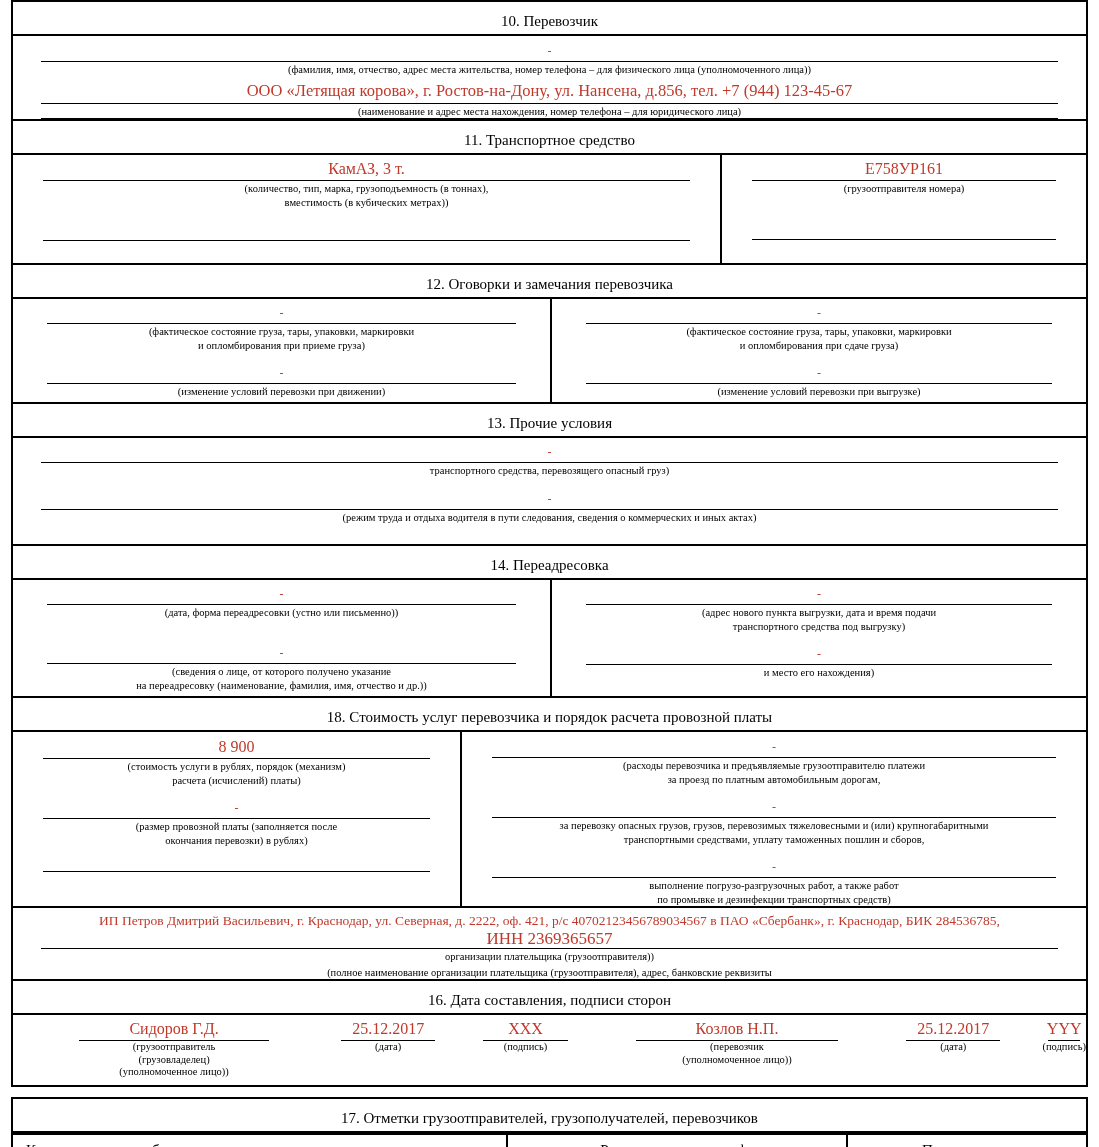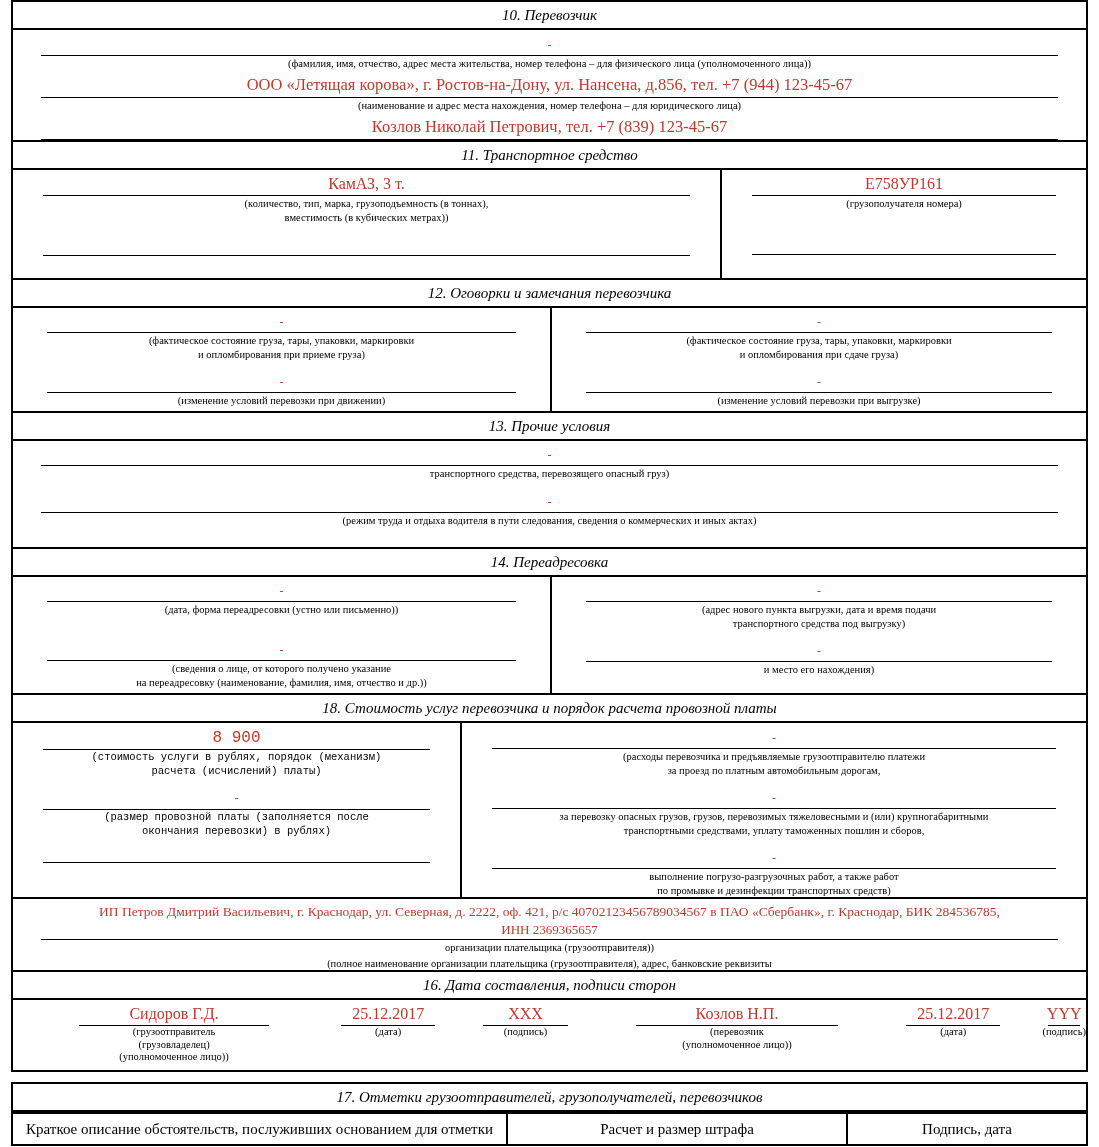--- a/index.html
+++ b/index.html
@@ -29,25 +29,24 @@
     border-right: 2px solid #000;
     box-sizing: border-box;
   }
   .block.topline { border-top: 2px solid #000; }
   .block.botline { border-bottom: 2px solid #000; }
 
   .sec-title {
     text-align: center;
     font-size: 15px;
     line-height: 22px;
-    padding: 2px 0 2px 0;
+    padding: 8px 0 2px 0;
     border-bottom: 2px solid #000;
     border-top: 2px solid #000;
     white-space: nowrap;
-    font-style: italic;
   }
   .sec-title.notop { border-top: none; }
 
   
   .cols {
     display: flex;
     width: 100%;
     box-sizing: border-box;
   }
   .col {
@@ -133,41 +132,40 @@
       <div class="cap">(фамилия, имя, отчество, адрес места жительства, номер телефона – для физического лица (уполномоченного лица))</div>
     </div>
 
     <div class="fieldwrap">
       <div class="val" style="font-size:16.5px;line-height:24px;height:24px;padding-top:3px;">ООО «Летящая корова», г. Ростов-на-Дону, ул. Нансена, д.856, тел. +7 (944) 123-45-67</div>
       <div class="rule" style="width:calc(100% - 56px);"></div>
       <div class="cap">(наименование и адрес места нахождения, номер телефона – для юридического лица)</div>
     </div>
 
     <div class="fieldwrap">
-      <div class="val" style="font-size:16.5px;line-height:24px;height:24px;padding-top:3px;">Козлов Николай Петрович, тел. +7 (839) 123-45-67</div>
       <div class="rule" style="width:calc(100% - 56px);"></div>
     </div>
   </div>
 
   <div class="block">
     <div class="sec-title">11. Транспортное средство</div>
     <div class="cols" style="border-bottom:2px solid #000;">
       <div class="col divider" style="width:709px;">
         <div class="val" style="padding-top:3px;font-size:16px;line-height:22px;height:22px;">КамАЗ, 3 т.</div>
         <div class="rule" style="width:calc(100% - 60px);"></div>
         <div class="cap">(количество, тип, марка, грузоподъемность (в тоннах),</div>
         <div class="cap">вместимость (в кубических метрах))</div>
         <div style="height:31px;"></div>
         <div class="rule" style="width:calc(100% - 60px);"></div>
         <div style="height:22px;"></div>
       </div>
       <div class="col" style="flex:1;">
         <div class="val" style="padding-top:3px;font-size:16px;line-height:22px;height:22px;">Е758УР161</div>
         <div class="rule" style="width:calc(100% - 60px);"></div>
-        <div class="cap">(грузополучателя номера)</div>
+        <div class="cap">(грузоотправителя номера)</div>
         <div style="height:44px;"></div>
         <div class="rule" style="width:calc(100% - 60px);"></div>
         <div style="height:22px;"></div>
       </div>
     </div>
   </div>
 
   <div class="block">
     <div class="sec-title notop">12. Оговорки и замечания перевозчика</div>
     <div class="cols" style="border-bottom:2px solid #000;">
@@ -225,21 +223,21 @@
         <div class="rule" style="width:calc(100% - 68px);"></div>
         <div class="cap" style="padding-bottom:4px;">и место его нахождения)</div>
       </div>
     </div>
   </div>
 
   <div class="block">
     <div class="sec-title notop">18. Стоимость услуг перевозчика и порядок расчета провозной платы</div>
     <div class="cols">
 
-      <div class="col divider" style="width:449px;font-family:Liberation Mono, monospace;">
+      <div class="col divider" style="width:449px;">
         <div class="val" style="padding-top:4px;font-size:16px;line-height:22px;height:22px;">8 900</div>
         <div class="rule" style="width:calc(100% - 60px);"></div>
         <div class="cap">(стоимость услуги в рублях, порядок (механизм)</div>
         <div class="cap">расчета (исчислений) платы)</div>
         <div class="val dash" style="padding-top:12px;">-</div>
         <div class="rule" style="width:calc(100% - 60px);"></div>
         <div class="cap">(размер провозной платы (заполняется после</div>
         <div class="cap">окончания перевозки) в рублях)</div>
         <div style="height:24px;"></div>
         <div class="rule" style="width:calc(100% - 60px);"></div>
@@ -257,21 +255,21 @@
         <div class="cap">транспортными средствами, уплату таможенных пошлин и сборов,</div>
         <div class="val dash" style="padding-top:12px;">-</div>
         <div class="rule" style="width:calc(100% - 60px);"></div>
         <div class="cap">выполнение погрузо-разгрузочных работ, а также работ</div>
         <div class="cap">по промывке и дезинфекции транспортных средств)</div>
       </div>
     </div>
 
     <div style="border-top:2px solid #000;border-bottom:2px solid #000;">
       <div class="val" style="font-size:13.5px;line-height:19px;height:19px;padding-top:3px;">ИП Петров Дмитрий Васильевич, г. Краснодар, ул. Северная, д. 2222, оф. 421, р/с 40702123456789034567 в ПАО «Сбербанк», г. Краснодар, БИК 284536785,</div>
-      <div class="val" style="font-size:13px;line-height:18px;height:18px;">ИНН 2369365657</div>
+      <div class="val" style="font-size:17px;line-height:18px;height:18px;">ИНН 2369365657</div>
       <div class="rule" style="width:calc(100% - 56px);"></div>
       <div class="cap" style="padding-bottom:2px;">организации плательщика (грузоотправителя))</div>
       <div class="cap">(полное наименование организации плательщика (грузоотправителя), адрес, банковские реквизиты</div>
     </div>
   </div>
 
   <div class="block botline">
     <div class="sec-title notop" style="border-top:none;">16. Дата составления, подписи сторон</div>
     <div class="sig-row">
       <div class="sig-cell" style="width:285px;">

